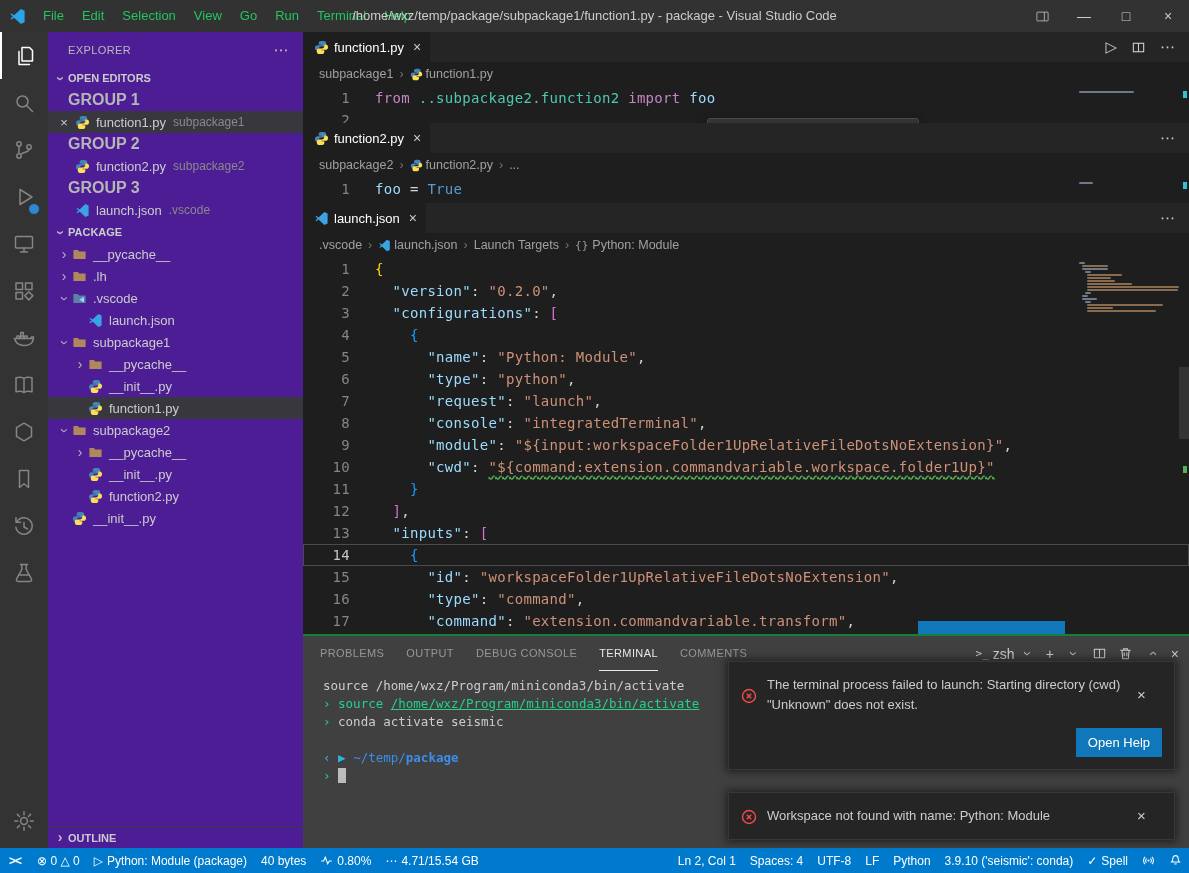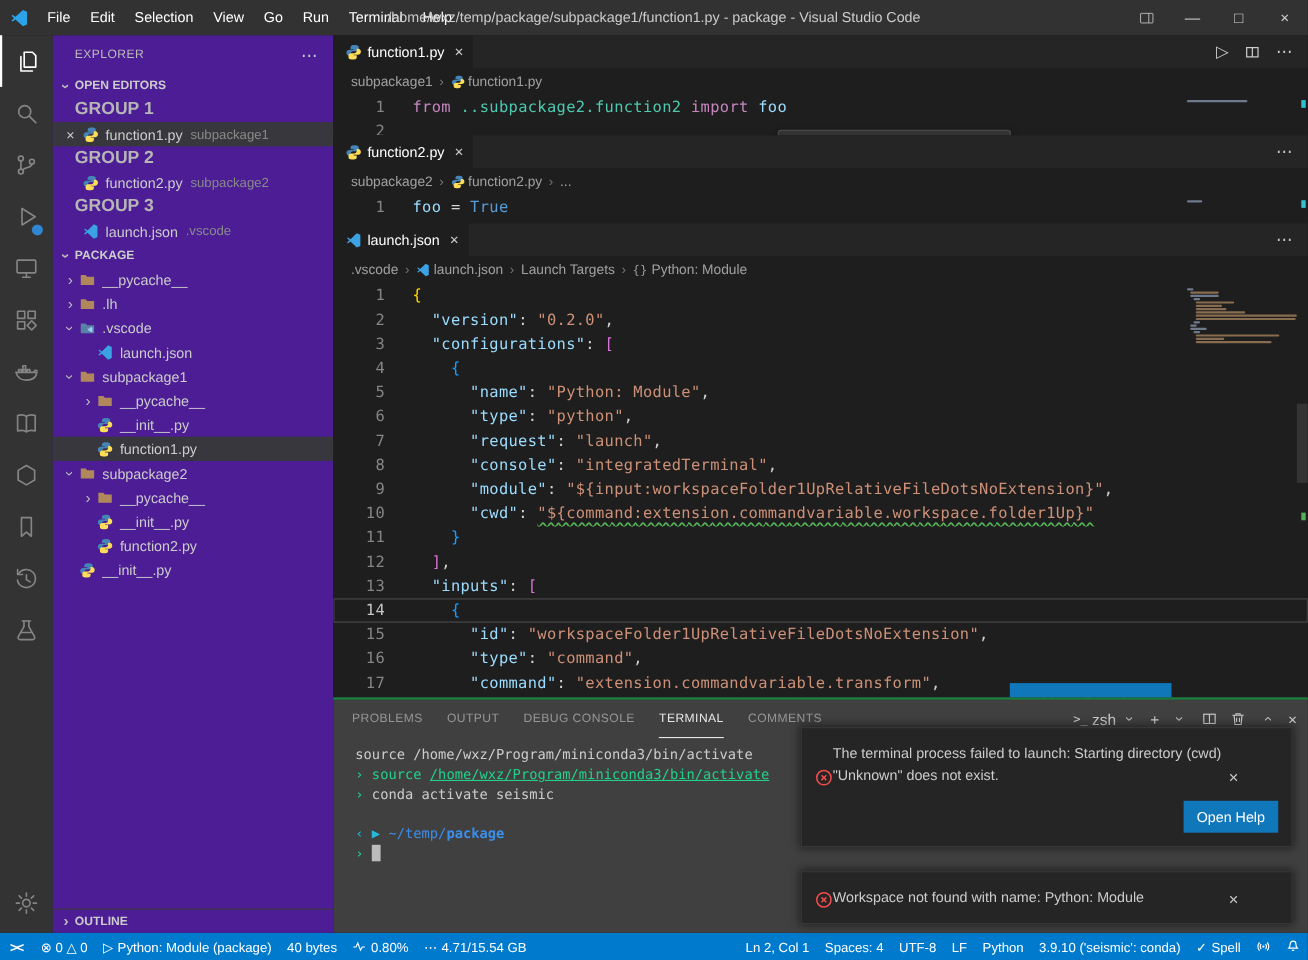--- a/index.html
+++ b/index.html
@@ -2,21 +2,21 @@
 <html><head>
 <meta charset="utf-8">
 <style>
 *{margin:0;padding:0;box-sizing:border-box}
 html,body{width:1189px;height:873px;overflow:hidden}
 body{background:#1e1e1e;color:#ccc;font-family:"Liberation Sans",sans-serif;font-size:13px}
 
 .titlebar{height:32px;background:#323233;display:flex;align-items:center;position:relative}
 .tb-logo{width:34px;display:flex;justify-content:center;align-items:center}
 .menus{display:flex}
-.menu-item{padding:0 9px;line-height:32px;color:#ffffff;cursor:default}
+.menu-item{padding:0 9px;line-height:32px;color:#22c55e;cursor:default}
 .tb-title{position:absolute;left:50%;transform:translateX(-50%);line-height:32px;color:#ccc;white-space:nowrap}
 .win-controls{margin-left:auto;display:flex;height:32px}
 .wc{width:42px;display:flex;align-items:center;justify-content:center;color:#ccc;font-size:14px}
 .wc svg{width:15px;height:15px;stroke:#ccc;fill:none;stroke-width:1.2}
 
 .layout{display:flex;height:816px}
 .activitybar{width:48px;background:#333333;display:flex;flex-direction:column;align-items:center}
 .ab-item{width:48px;height:47px;display:flex;align-items:center;justify-content:center;position:relative}
 .ab-item svg{width:24px;height:24px;stroke:#858585;fill:none;stroke-width:1.5;stroke-linejoin:round;stroke-linecap:round}
 .ab-item.active{border-left:2px solid #fff}
@@ -93,21 +93,21 @@
 
 .statusbar{height:25px;background:#007acc;display:flex;align-items:center;color:#fff;font-size:12px;justify-content:space-between}
 .sb-left,.sb-right{display:flex;align-items:center;height:100%}
 .sb-item{padding:0 7px;display:flex;align-items:center;gap:4px;white-space:nowrap;height:100%}
 .sb-ic{display:flex;align-items:center}
 .sb-ic svg{width:13px;height:13px;display:block;stroke:#fff;fill:none;stroke-width:1.3}
 .sb-remote{font-weight:700;letter-spacing:-1px;padding:0 9px}
 
 .notifications{position:fixed;right:14px;bottom:33px;display:flex;flex-direction:column;gap:22px;z-index:50;align-items:flex-end}
 .toast{width:447px;background:#252526;border:1px solid rgba(69,69,69,.6);box-shadow:0 0 8px 2px rgba(0,0,0,.5);color:#ccc}
-.toast-row{display:flex;padding:13px 12px;align-items:flex-end}
+.toast-row{display:flex;padding:13px 12px;gap:10px;align-items:center}
 .toast-msg{flex:1;line-height:1.55;max-width:360px}
 .toast-close{color:#ccc;font-size:15px;line-height:1}
 .toast-err svg{width:16px;height:16px;display:block;margin-top:2px}
 .toast-foot{display:flex;justify-content:flex-end;padding:0 12px 12px}
 .toast-btn{background:#1177bb;color:#fff;border:0;padding:7px 12px;font-size:13px;font-family:"Liberation Sans",sans-serif;cursor:pointer}
 </style>
 </head>
 <body>
 
 <div class="titlebar">

